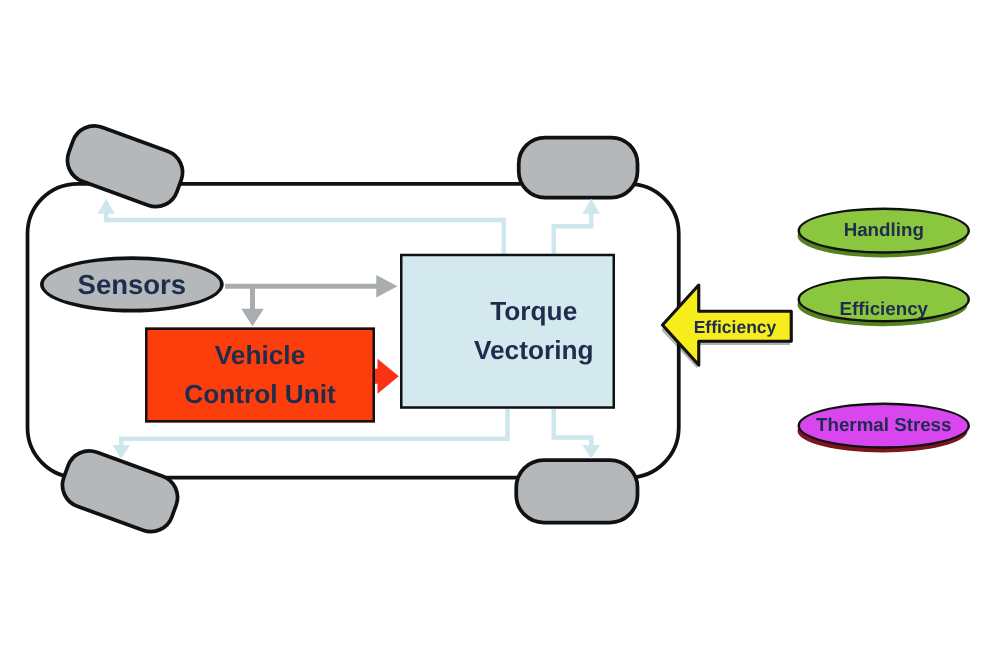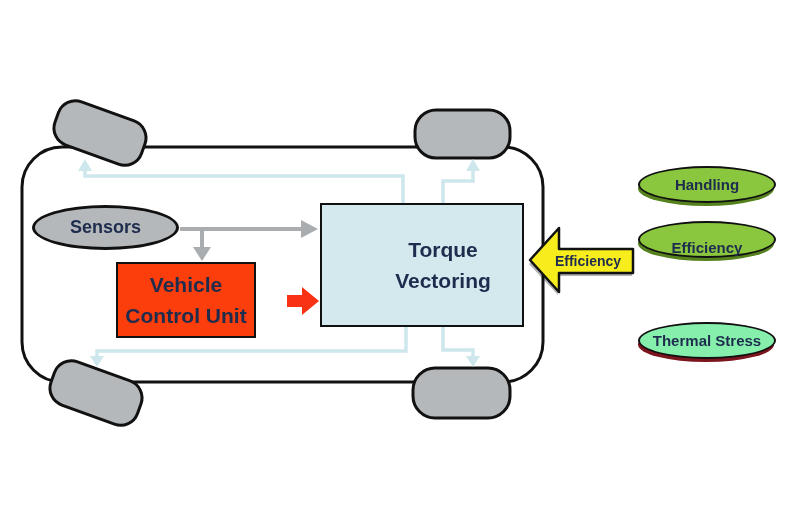--- a/index.html
+++ b/index.html
@@ -16,28 +16,28 @@
   }
   .node{
     position:absolute;box-sizing:border-box;border:2.5px solid #111;
     color:#1e2c4e;font-weight:600;
     display:flex;flex-direction:column;align-items:center;justify-content:center;
     text-align:center;
   }
   .ellipse{border-radius:50%;}
   .sensors{
     left:32px;top:205px;width:147px;height:45px;border-width:3px;
-    font-size:18px;
+    font-size:22px;
   }
   .vcu{
-    left:116px;top:262px;width:140px;height:76px;
+    left:116px;top:262px;width:184px;height:76px;
     font-size:21px;line-height:31px;
   }
   .tv{
-    left:320px;top:203px;width:204px;height:124px;
+    left:320px;top:203px;width:172px;height:124px;
     font-size:21px;line-height:31px;padding-left:42px;
   }
   .tsp-label{left:182px;top:151px;width:196px;height:26px;font-size:20px;}
   .objectives-label{left:546px;top:252px;width:84px;height:18px;font-size:14px;}
   .obj{
     left:638px;width:138px;height:37px;font-size:15px;
     box-shadow:-1px 4px 0 -1px var(--sh,#333);
   }
   .obj-0{top:166px;}
   .obj-1{top:221px;}
@@ -104,17 +104,17 @@
   </div>
 
   <div class="label objectives-label">Efficiency</div>
 
   <div class="node ellipse obj obj-0" style="background: rgb(138, 198, 62); --sh: #55821d;">
     <span>Handling</span>
   </div>
   <div class="node ellipse obj obj-1" style="background: rgb(138, 198, 62); justify-content: flex-end; --sh: #55821d;">
     <span>Efficiency</span>
   </div>
-  <div class="node ellipse obj obj-3" style="background: #86efac; --sh: #7c151d;">
+  <div class="node ellipse obj obj-3" style="background: #d946ef; --sh: #7c151d;">
     <span>Thermal Stress</span>
   </div>
 
 </div>
 
 </body></html>

